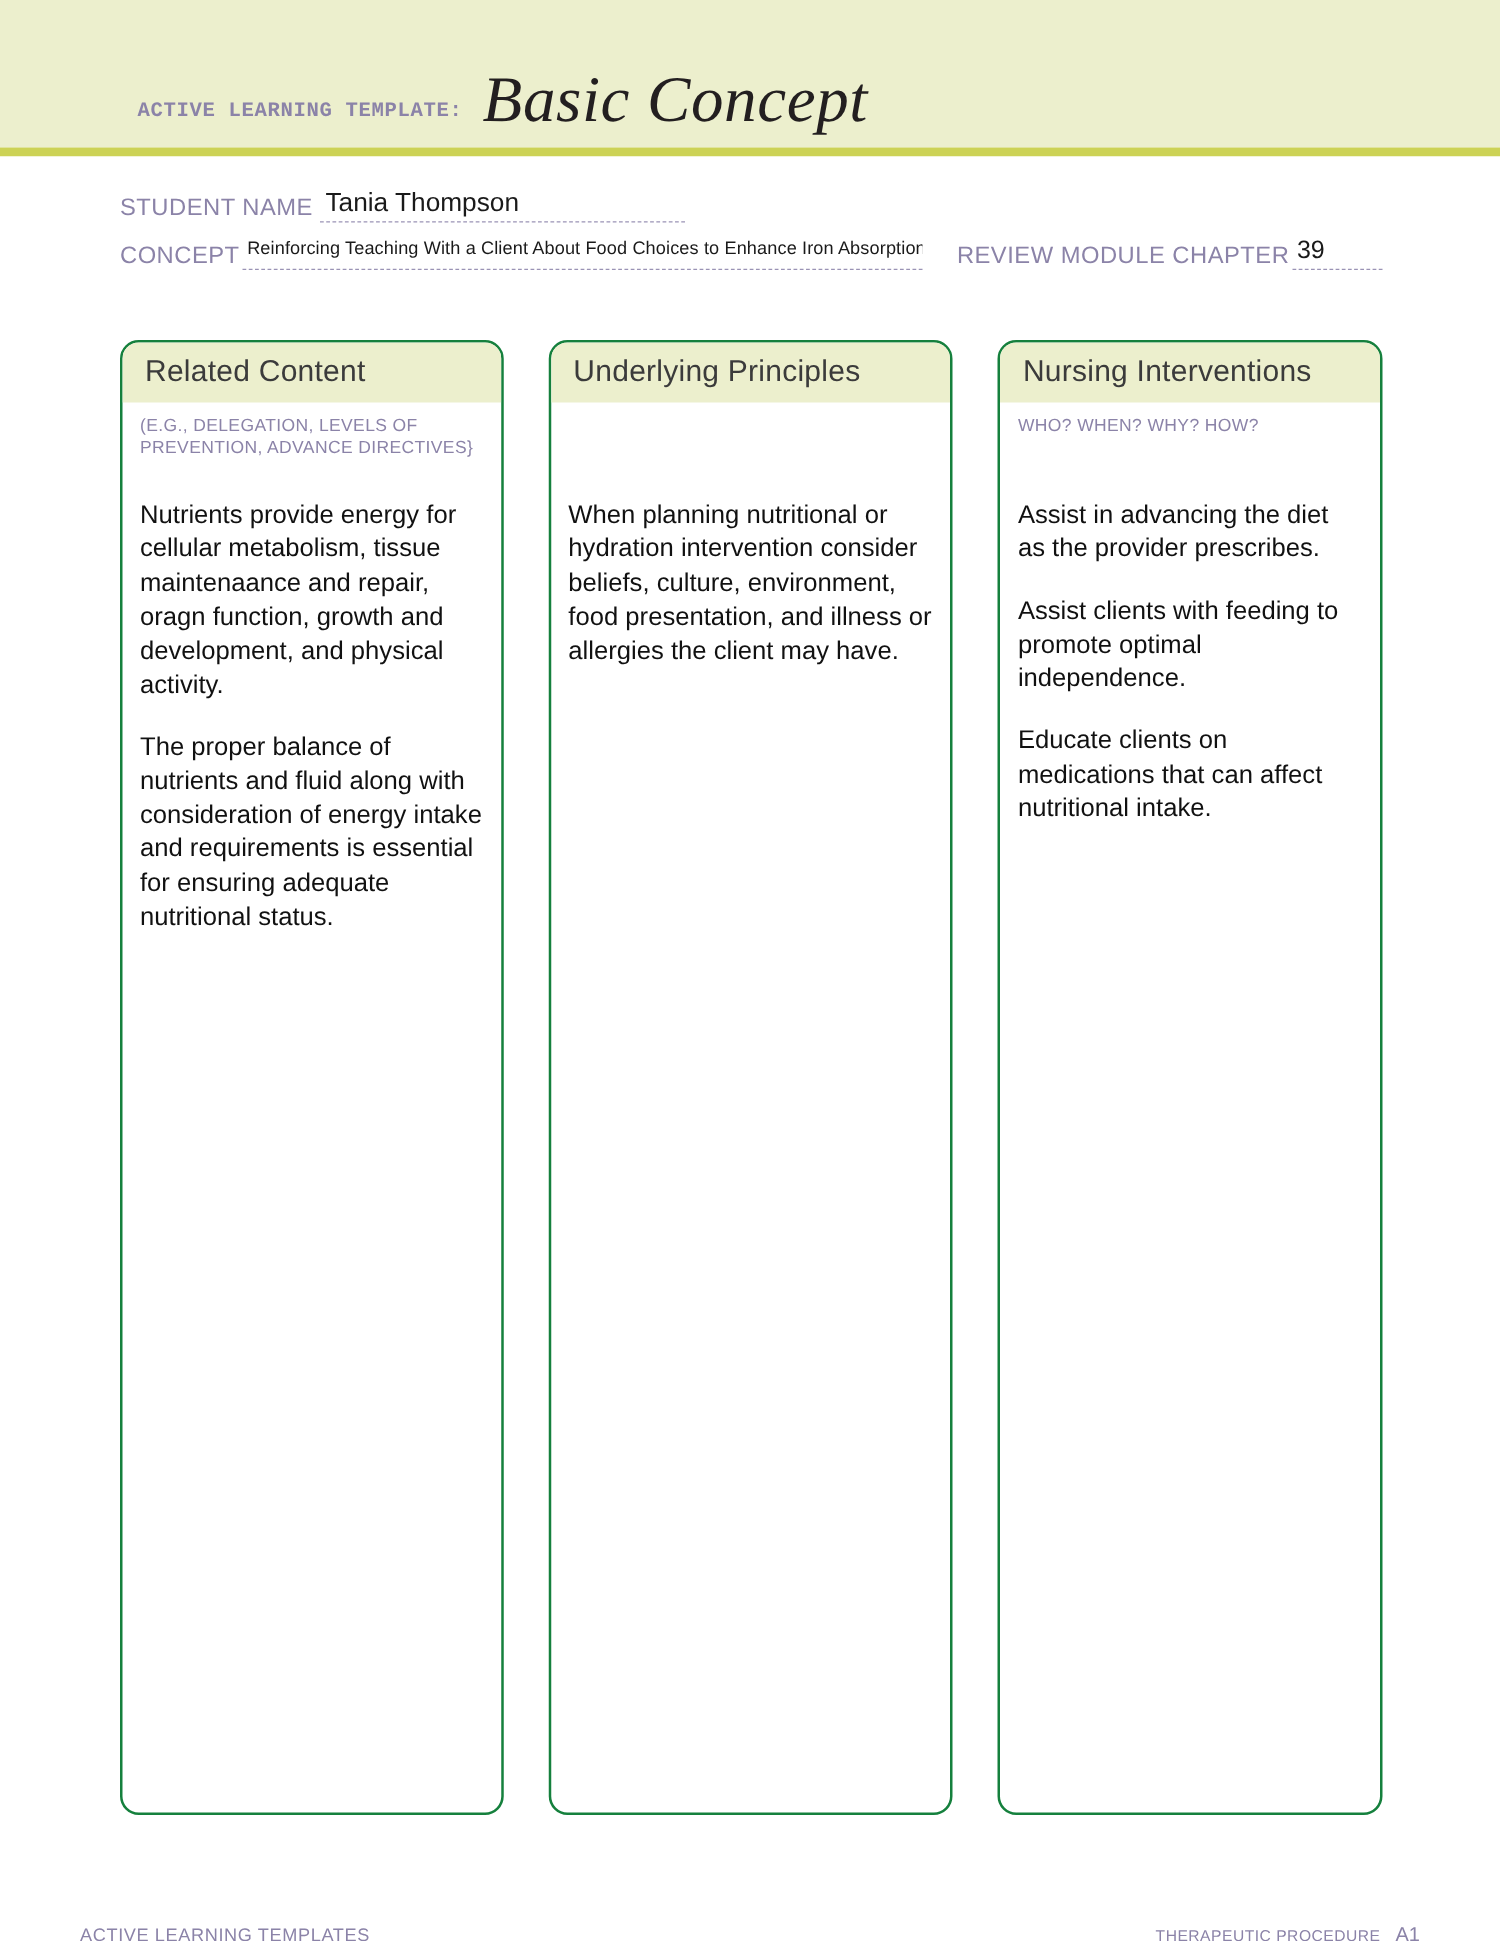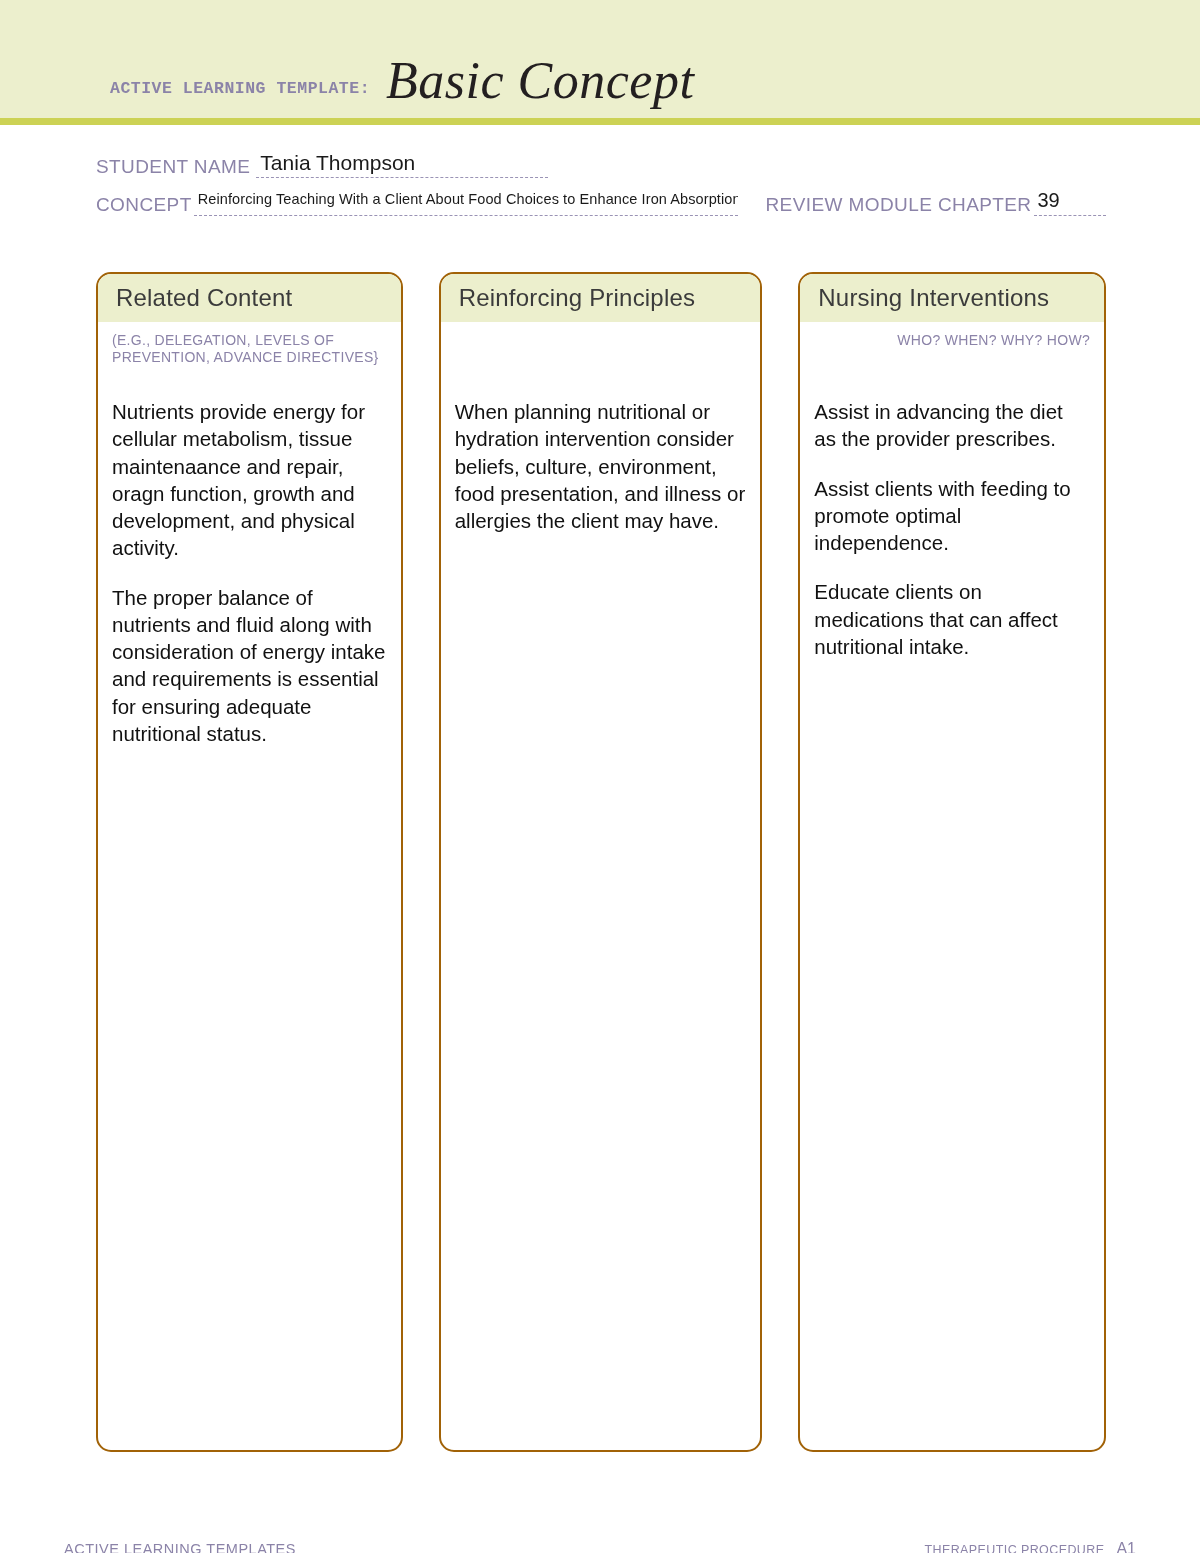--- a/index.html
+++ b/index.html
@@ -142,21 +142,21 @@
     left: 96px;
     top: 272px;
     width: 1010px;
     height: 1180px;
     display: flex;
     gap: 36px;
   }
   .card {
     position: relative;
     background: #ffffff;
-    border: 2px solid #a16207;
+    border: 2px solid #15803d;
     border-radius: 15px;
     box-sizing: border-box;
     overflow: hidden;
     display: flex;
     flex-direction: column;
   }
   .card-1 { width: 308px; }
   .card-2 { width: 325px; }
   .card-3 { width: 309px; }
 
@@ -180,21 +180,21 @@
     padding: 10px 14px 12px 14px;
     box-sizing: border-box;
   }
   .card-hint {
     color: #8b83a8;
     font-size: 14px;
     line-height: 1.18;
     letter-spacing: 0.3px;
     min-height: 52px;
   }
-  .card-hint.one-line { min-height: 52px; text-align: right; }
+  .card-hint.one-line { min-height: 52px; }
   .card-text {
     margin-top: 14px;
     color: #111111;
     font-size: 20.5px;
     line-height: 1.33;
   }
   .card-text p {
     margin: 0 0 22px 0;
   }
   .card-text p:last-child { margin-bottom: 0; }
@@ -277,21 +277,21 @@
       <div class="card-hint">(E.G., DELEGATION, LEVELS OF PREVENTION, ADVANCE DIRECTIVES}</div>
       <div class="card-text">
         <p>Nutrients provide energy for cellular metabolism, tissue maintenaance and repair, oragn function, growth and development, and physical activity.</p>
         <p>The proper balance of nutrients and fluid along with consideration of energy intake and requirements is essential for ensuring adequate nutritional status.</p>
       </div>
     </div>
   </div>
 
   <div class="card card-2">
     <div class="card-head">
-      <span class="card-head-title">Reinforcing Principles</span>
+      <span class="card-head-title">Underlying Principles</span>
     </div>
     <div class="card-body">
       <div class="card-hint"></div>
       <div class="card-text">
         <p>When planning nutritional or hydration intervention consider beliefs, culture, environment, food presentation, and illness or allergies the client may have.</p>
       </div>
     </div>
   </div>
 
   <div class="card card-3">

